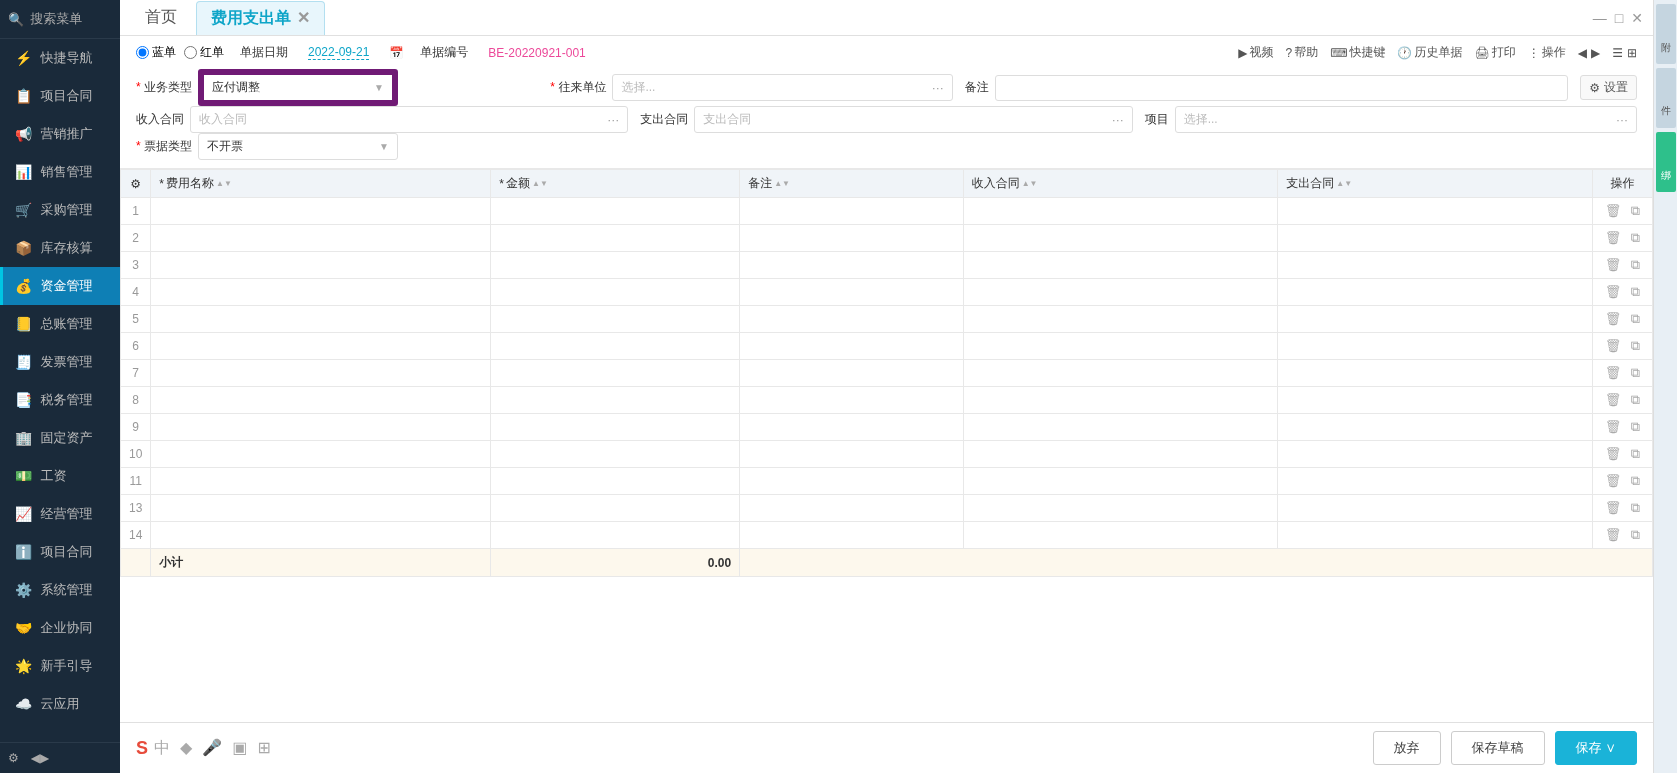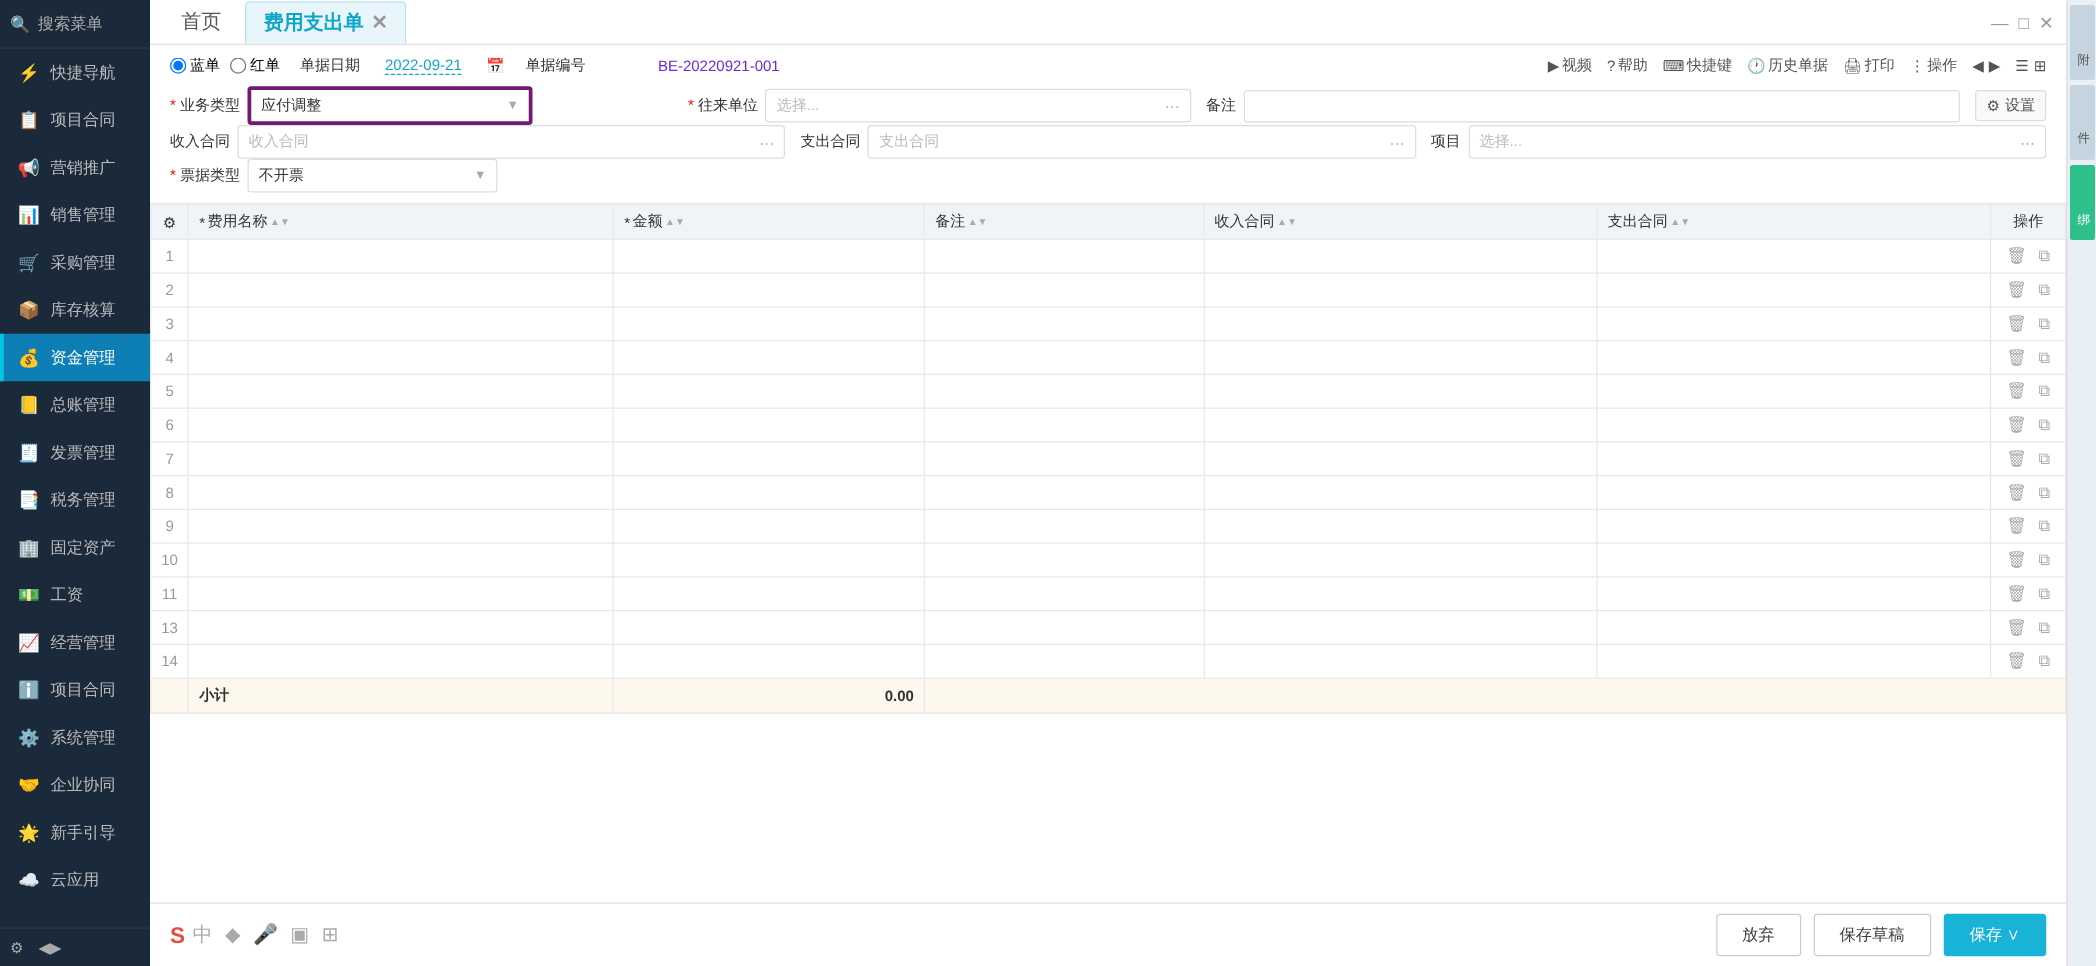--- a/index.html
+++ b/index.html
@@ -370,40 +370,40 @@
           <span>红单</span>
         </label>
       </div>
       <div class="date-info">
         <span>单据日期</span>
         <span style="cursor:pointer; color:#0ea5c8; border-bottom:1px dashed #0ea5c8;">2022-09-21</span>
         <span style="cursor:pointer; color:#aaa;">📅</span>
       </div>
       <div class="date-info">
         <span>单据编号</span>
-        <span style="color:#6d28d9;margin-left:38px;">BE-20220921-001</span>
+        <span style="color:#ec4899;">BE-20220921-001</span>
       </div>
       <div class="toolbar-icon-group" style="margin-left:auto;">
         <span>▶ <span>视频</span></span>
         <span style="margin-left:8px;">? <span>帮助</span></span>
         <span style="margin-left:8px;">⌨ <span>快捷键</span></span>
         <span style="margin-left:8px;">🕐 <span>历史单据</span></span>
         <span style="margin-left:8px;">🖨 <span>打印</span></span>
         <span style="margin-left:8px;">⋮ <span>操作</span></span>
         <span style="margin-left:8px;">◀</span>
         <span>▶</span>
         <span style="margin-left:8px;">☰</span>
         <span>⊞</span>
       </div>
     </div>
 
     <div class="form-row">
       <div class="form-field">
         <label><span class="required">*</span> <span>业务类型</span></label>
-        <div class="select-box" style="width:228px; flex:none; border:3px solid #701a75; border-radius:3px; padding:4px 8px; min-height:26px; display:flex; align-items:center; justify-content:space-between;">
+        <div class="select-box" style="width:200px; flex:none; border:6px solid #701a75; border-radius:3px; padding:4px 8px; min-height:26px; display:flex; align-items:center; justify-content:space-between;">
           <span>应付调整</span>
           <span style="color:#aaa; font-size:10px;">▼</span>
         </div>
       </div>
       <div class="form-field">
         <label><span class="required">*</span> <span>往来单位</span></label>
         <div class="select-box" style="flex:1; border:1px solid #ddd; border-radius:3px; padding:4px 8px; min-height:26px; display:flex; align-items:center; justify-content:space-between;">
           <span class="placeholder-text">选择...</span>
           <span class="dots">···</span>
         </div>

